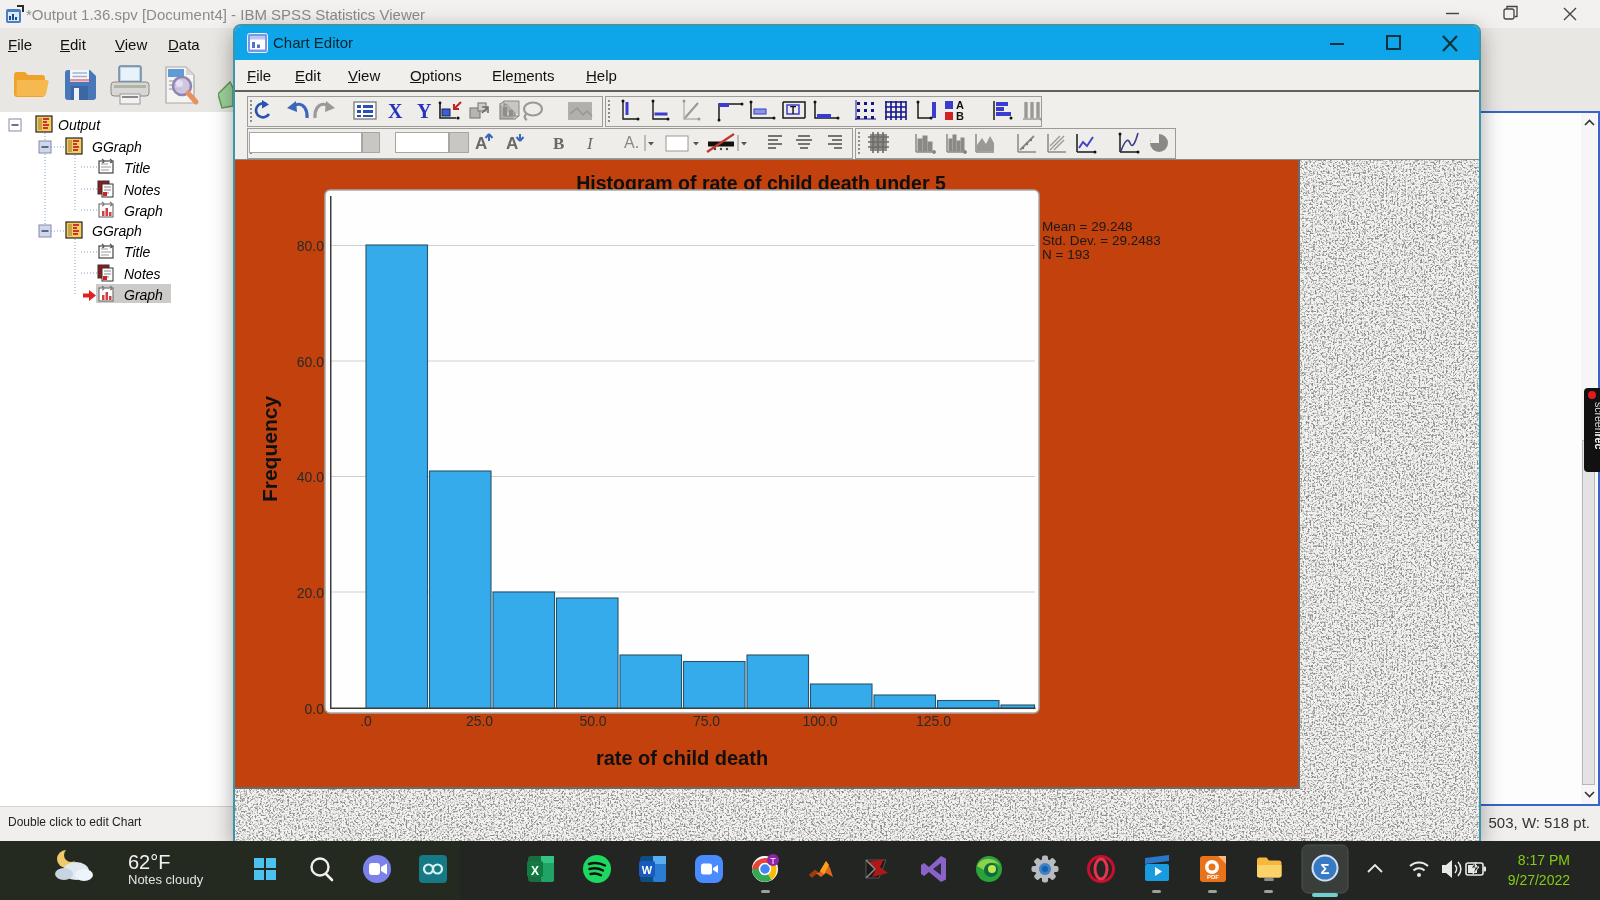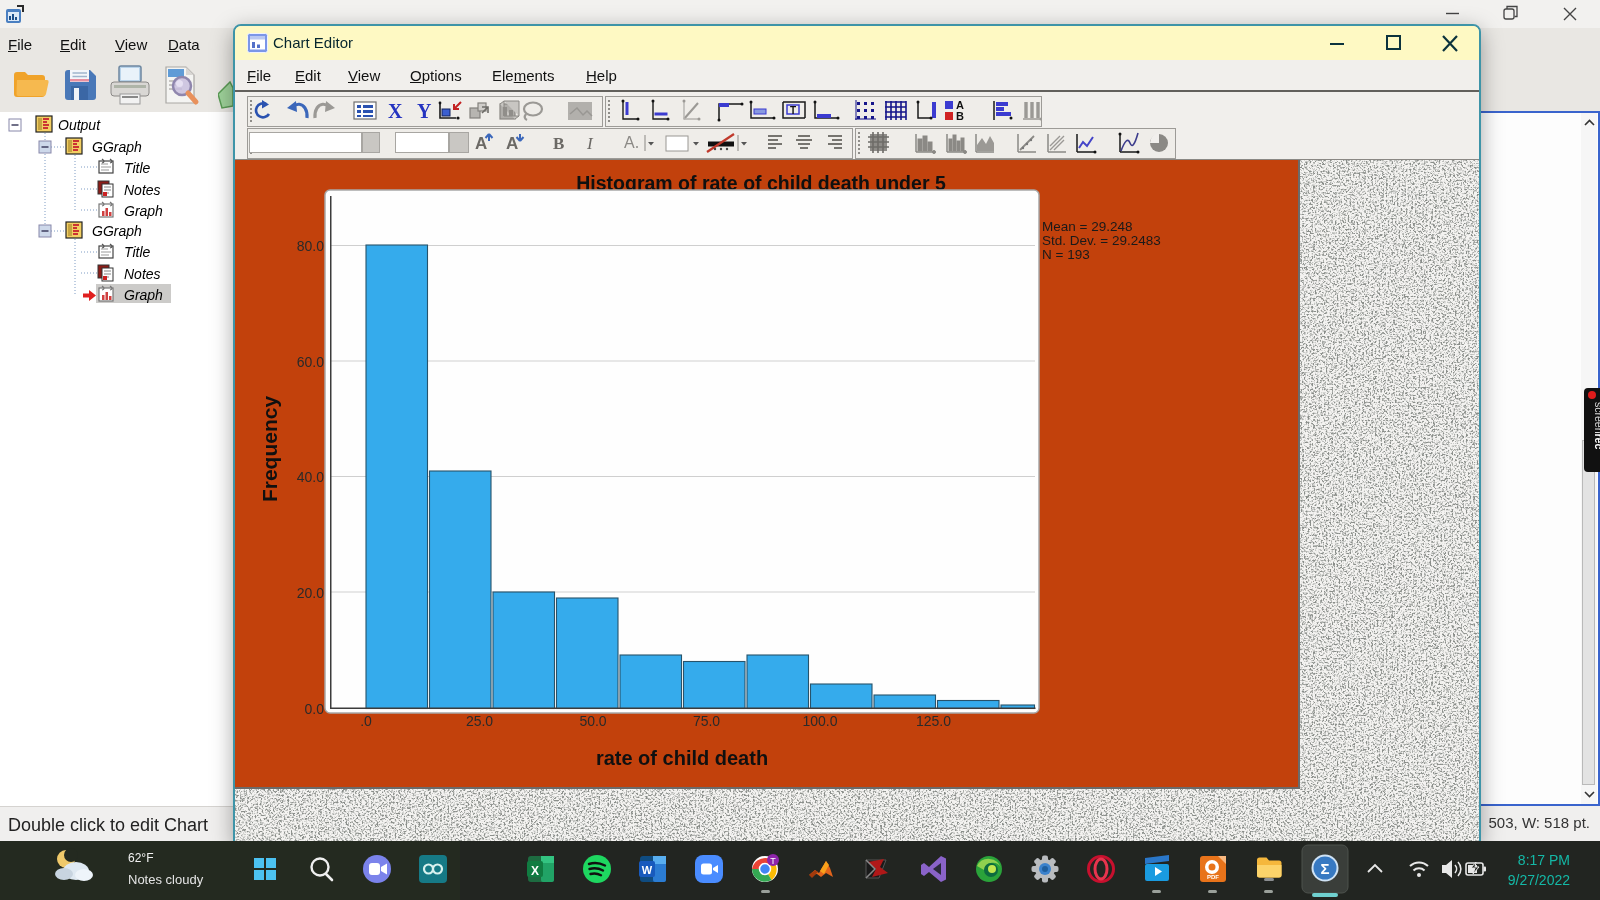--- a/index.html
+++ b/index.html
@@ -8,60 +8,61 @@
 .abs { position:absolute; }
 
 #titlebar { left:0; top:0; width:1600px; height:28px; background:#f2f1ef; }
 #title-text { left:26px; top:6px; color:#8b8b8b; font-size:15px; white-space:nowrap; }
 #menubar-main { left:0; top:28px; width:233px; height:34px; background:#e9e7e3; }
 .mmenu { position:absolute; top:8px; font-size:15px; color:#111; }
 #toolbar-main { left:0; top:62px; width:233px; height:50px; background:#e9e7e3; }
 #treepanel { left:0; top:112px; width:233px; height:694px; background:#ffffff; }
 .titem { position:absolute; font-size:14px; color:#000;font-style:italic; }
 #status-left { left:0; top:806px; width:233px; height:35px; background:#f0efee; border-top:1px solid #d5d3d0; }
-#status-left span { position:absolute; left:8px; top:8px; font-size:18px; color:#222; }
+#status-left span { position:absolute; left:8px; top:8px; font-size:12px; color:#222; }
 
 #right-toolbar-bg { left:1481px; top:28px; width:119px; height:83px; background:#e9e7e3; }
 #right-panel { left:1481px; top:111px; width:119px; height:695px; background:#fdfdfd; border-top:2px solid #3a64cd; border-bottom:2px solid #3a64cd; border-right:2px solid #3a64cd; }
 #right-status { left:1481px; top:806px; width:119px; height:35px; background:#f0efee; }
 #right-status span { position:absolute; right:10px; top:8px; font-size:15px; color:#333; }
 #vscroll { left:1581px; top:113px; width:16px; height:691px; background:#f6f6f6; }
 #vthumb { position:absolute; left:1px; top:327px; width:13px; height:345px; background:#e3e3e3; border:1px solid #b9b9b9; }
 
 #chart-editor { left:233px; top:24px; width:1248px; height:819px; background:#f1efec; border:2px solid #3e94a8; border-radius:8px 8px 0 0; box-shadow:0 6px 22px rgba(0,0,0,0.35); }
-#ce-titlebar { left:0; top:0; width:1244px; height:34px; background:#fef9c3; border-radius:6px 6px 0 0; }
+#ce-titlebar { left:0; top:0; width:1244px; height:34px; background:#0ea5e9; border-radius:6px 6px 0 0; }
 #ce-title-text { position:absolute; left:38px; top:8px; font-size:15px; color:#06262e; }
 #ce-menubar { left:0; top:34px; width:1244px; height:32px; background:#f1efec; border-bottom:2px solid #62605c; }
 .cmenu { position:absolute; top:7px; font-size:15px; color:#111; }
 #ce-toolzone { left:0; top:68px; width:1244px; height:65px; background:#f1efec; }
 .tbar { position:absolute; height:31px; background:#efede9; border:1px solid #9d9b97; }
 .tico { position:absolute; }
 .handle { position:absolute; width:5px; top:2px; bottom:2px; background-image:radial-gradient(circle, #8f8d89 0.8px, transparent 1px); background-size:4px 4px; }
 #ce-canvas { left:0; top:133px; width:1244px; height:684px; overflow:hidden; border-top:1px solid #8a8884; }
 #chartpage { position:absolute; left:0px; top:0px; width:1065px; height:629px; background:#c2410c; border-right:2px solid #6b6b6b; border-bottom:2px solid #6b6b6b; }
 
 #taskbar { left:0; top:841px; width:1600px; height:59px; background:#212420; }
-#tb-weather-label { position:absolute; left:128px; top:10px; color:#f2f2f2; font-size:12px; }
+#tb-weather-label { position:absolute; left:128px; top:10px; color:#f2f2f2; font-size:20px; }
 #tb-weather-sub { position:absolute; left:128px; top:31px; color:#e4e4e4; font-size:13px; }
-#tb-clock { position:absolute; right:30px; top:9px; color:#14b8a6; font-size:14px; text-align:right; line-height:20px; }
+#tb-clock { position:absolute; right:30px; top:9px; color:#84cc16; font-size:14px; text-align:right; line-height:20px; }
 
 #screenrec { left:1584px; top:388px; width:16px; height:84px; background:#111111; border-radius:4px 0 0 4px; }
 </style>
 </head>
 <body>
 
 <div class="abs" id="titlebar">
   <svg class="abs" style="left:3px;top:4px" width="22" height="22" viewBox="0 0 22 22">
     <rect x="3" y="5" width="15" height="14" rx="2" fill="#4a7fc1"></rect>
     <rect x="5" y="8" width="11" height="9" fill="#dce9f7"></rect>
     <rect x="6" y="12" width="2" height="4" fill="#1c4f8a"></rect>
     <rect x="9" y="10" width="2" height="6" fill="#1c4f8a"></rect>
     <rect x="12" y="13" width="2" height="3" fill="#1c4f8a"></rect>
     <path d="M14 2 L20 2 L20 8" stroke="#2a2a2a" stroke-width="2" fill="none"></path>
   </svg>
+  <span class="abs" id="title-text">*Output 1.36.spv [Document4] - IBM SPSS Statistics Viewer</span>
   <svg class="abs" style="left:1440px;top:0" width="160" height="28" viewBox="0 0 160 28">
     <line x1="6" y1="13.5" x2="19" y2="13.5" stroke="#444" stroke-width="1.4"></line>
     <rect x="64" y="9" width="10" height="10" rx="2" fill="none" stroke="#444" stroke-width="1.3"></rect>
     <path d="M67 9 v-2.5 h10 v10 h-2.5" fill="none" stroke="#444" stroke-width="1.3"></path>
     <path d="M124 8 L136 20 M136 8 L124 20" stroke="#444" stroke-width="1.4"></path>
   </svg>
 </div>
 
 <div class="abs" id="menubar-main">
   <span class="mmenu" style="left:8px"><u>F</u>ile</span>

